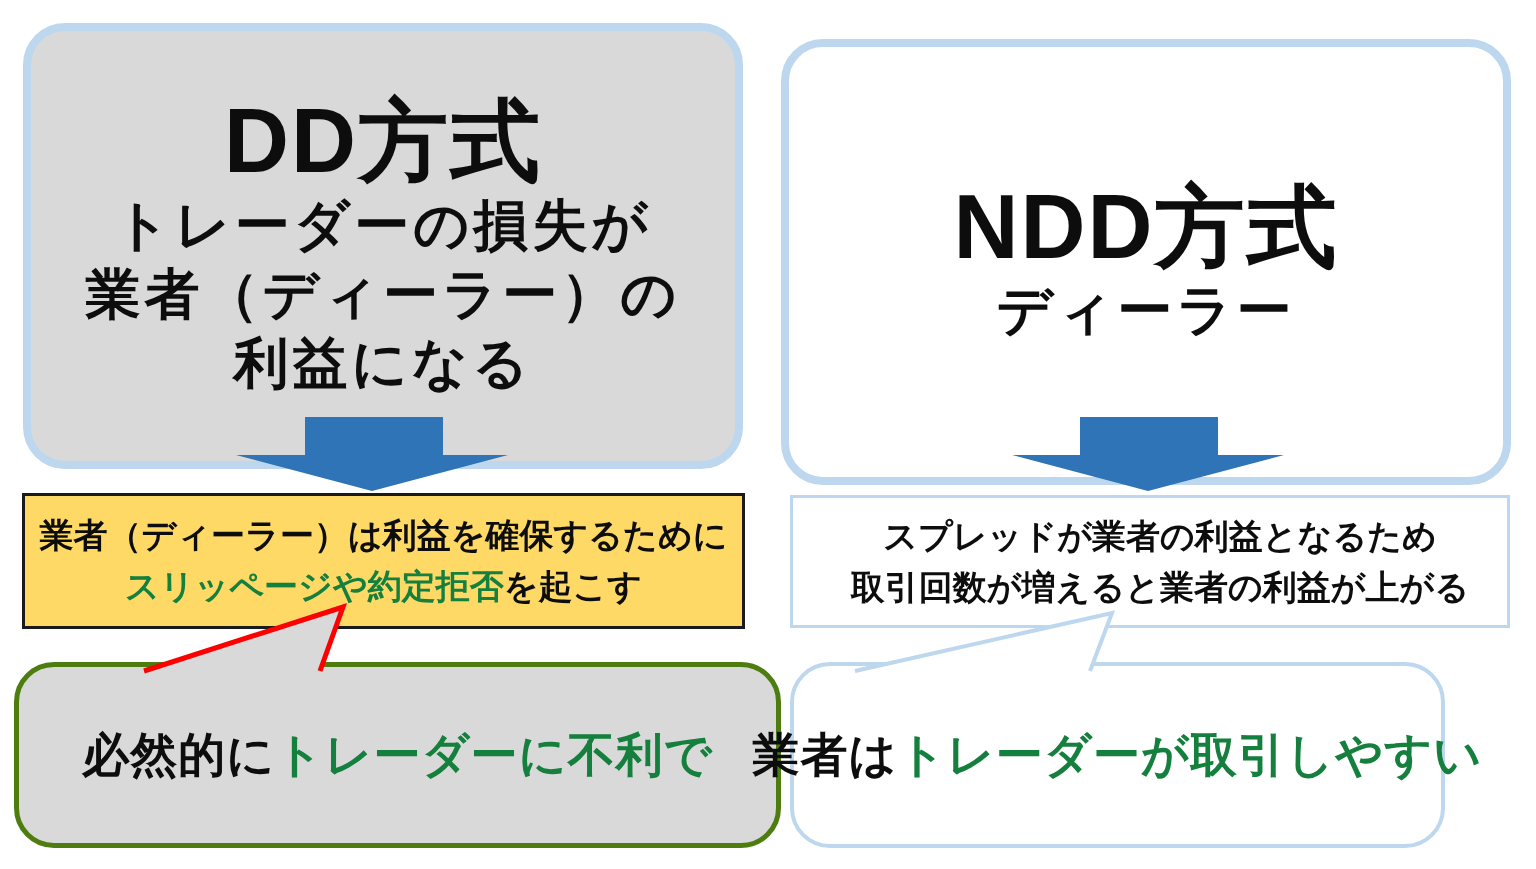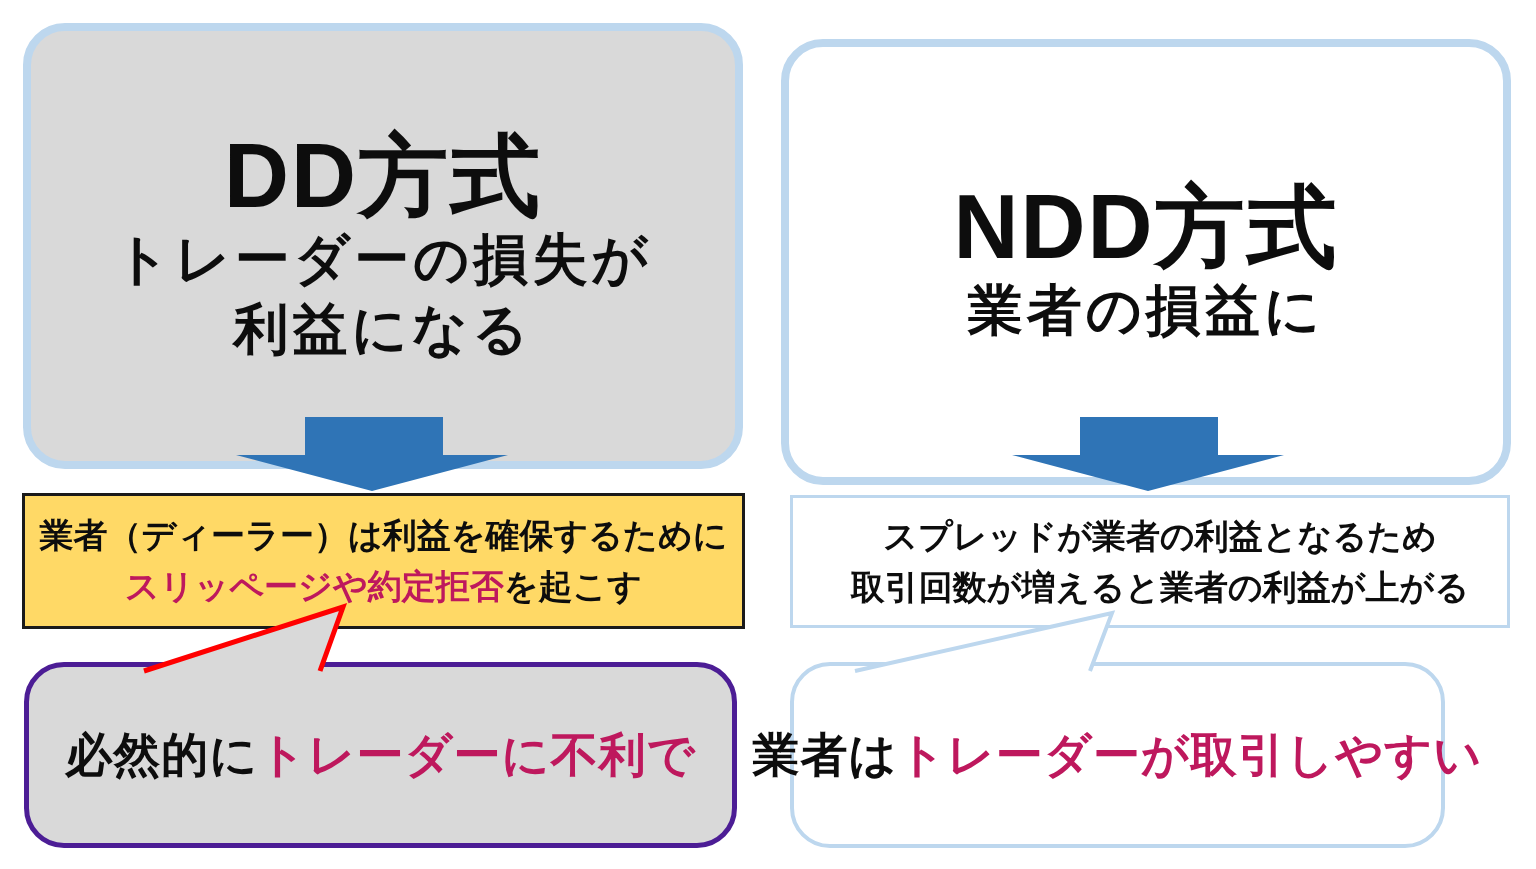--- a/index.html
+++ b/index.html
@@ -35,54 +35,55 @@
     background:#ffd966;border:3px solid #1a1a1a;
   }
   .mid-box.ndd{
     left:790px;top:495px;width:720px;height:133px;
     background:#ffffff;border:3px solid #bdd7ee;padding-left:20px;
   }
 
   
   .bubble{font-weight:800;font-size:47px;line-height:1.42;letter-spacing:1px;}
   .bubble.dd{
-    left:24px;top:662px;width:713px;height:186px;
-    background:#d9d9d9;border:5px solid #4c1d95;border-radius:40px;
+    left:14px;top:662px;width:767px;height:186px;
+    background:#d9d9d9;border:5px solid #4d7c0f;border-radius:40px;
   }
   .bubble.ndd{
     left:790px;top:662px;width:655px;height:186px;
     background:#ffffff;border:4px solid #bdd7ee;border-radius:40px;
   }
 
-  .red{color:#be185d;font-family:Liberation Serif, serif;}
+  .red{color:#15803d;font-family:Liberation Serif, serif;}
   .line{white-space:nowrap;}
 
   
   .overlay{
     position:absolute;left:0;top:0;width:1536px;height:869px;
     pointer-events:none;
   }
 </style>
 </head>
 <body>
 
 <div class="canvas">
 
   <div class="box top-box dd">
     <div class="box-title">DD方式</div>
     <div class="box-sub">
       <div class="line">トレーダーの損失が</div>
+      <div class="line">業者（ディーラー）の</div>
       <div class="line">利益になる</div>
     </div>
   </div>
 
   <div class="box top-box ndd">
     <div class="box-title">NDD方式</div>
     <div class="box-sub">
-      <div class="line">業者の損益に</div>
+      <div class="line">ディーラー</div>
     </div>
   </div>
 
   <div class="box mid-box dd">
     <div class="line">業者（ディーラー）は利益を確保するために</div>
     <div class="line"><span class="red">スリッページや約定拒否</span><span>を起こす</span></div>
   </div>
 
   <div class="box mid-box ndd">
     <div class="line">スプレッドが業者の利益となるため</div>

